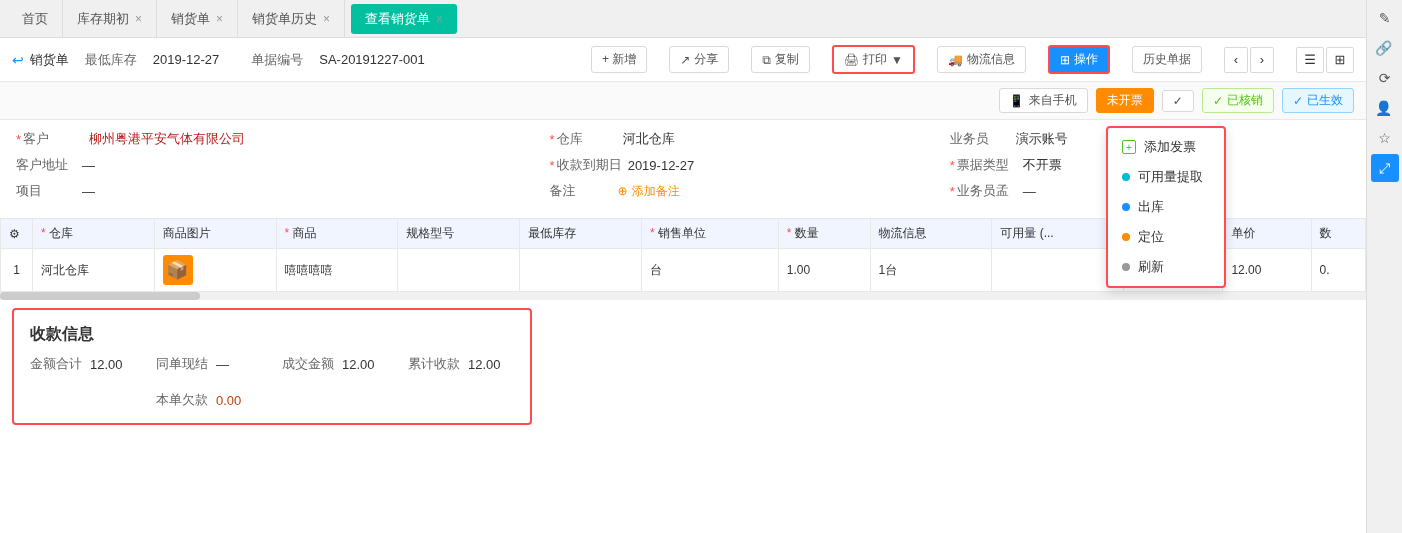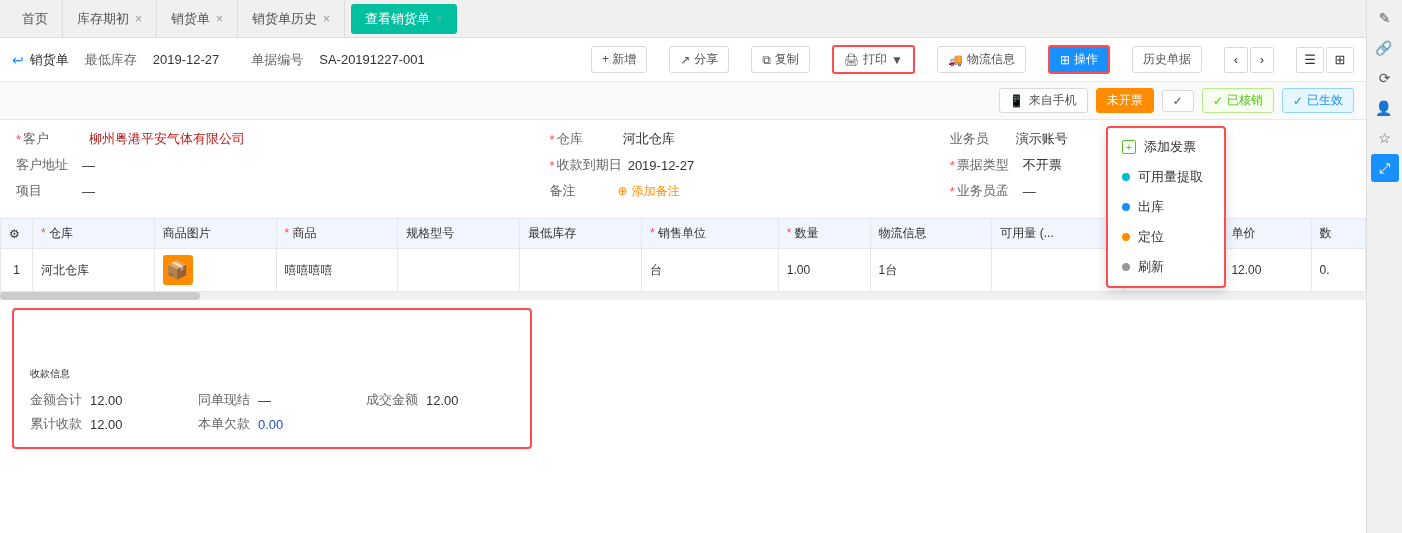--- a/index.html
+++ b/index.html
@@ -95,26 +95,26 @@
     .table-subtotal td { background: #fafafa; }
     .col-settings { width: 32px; text-align: center; }
     .th-required { color: #ff4d4f; }
     .product-img { width: 30px; height: 30px; background: #ff8c00; border-radius: 3px; display: flex; align-items: center; justify-content: center; color: #fff; font-size: 18px; }
 
     
     .summary-panel {
       border: 2px solid #ff4d4f; border-radius: 4px; padding: 14px 16px;
       margin: 8px 12px; max-width: 520px; background: #fff;
     }
-    .summary-title { font-weight: 400; font-size: 10px; margin-bottom: 10px; margin-top: 43px; }
-    .summary-grid { display: grid; grid-template-columns: 1fr 1fr 1fr; gap: 6px 20px; text-align: right; }
+    .summary-title { font-weight: 700; font-size: 16px; margin-bottom: 10px; }
+    .summary-grid { display: grid; grid-template-columns: 1fr 1fr 1fr 1fr; gap: 18px 20px; text-align: right; }
     .summary-row { display: flex; align-items: center; gap: 8px; }
     .summary-label { color: #666; }
     .summary-value { color: #333; }
-    .summary-value.orange { color: #1d4ed8; }
+    .summary-value.orange { color: #c2410c; }
 
     
     .dropdown-menu {
       position: absolute; top: 88px; right: 140px; background: #fff;
       border: 2px solid #ff4d4f; border-radius: 4px; box-shadow: 0 4px 12px rgba(0,0,0,0.15);
       z-index: 100; min-width: 120px; padding: 4px 0;
     }
     .dropdown-item {
       display: flex; align-items: center; gap: 8px; padding: 6px 14px;
       cursor: pointer; font-size: 13px; color: #333;

